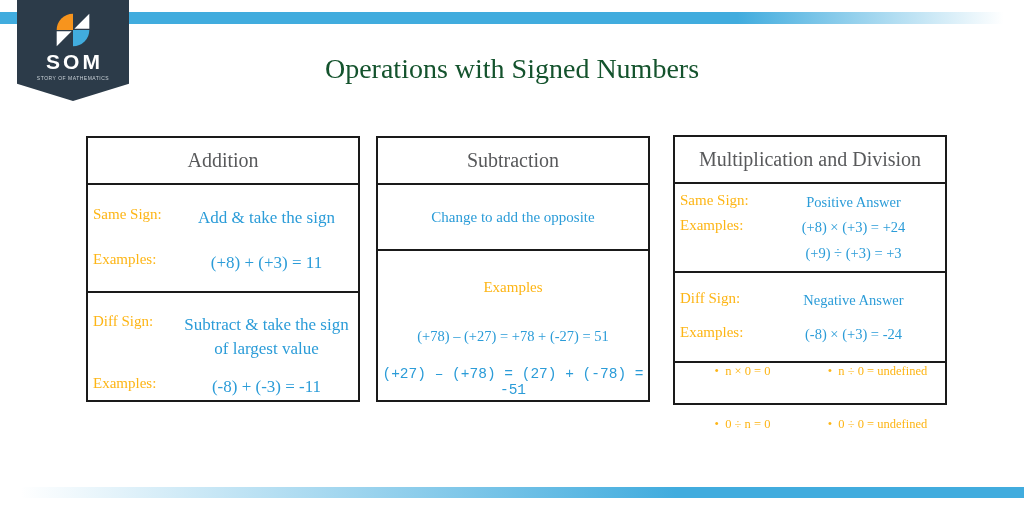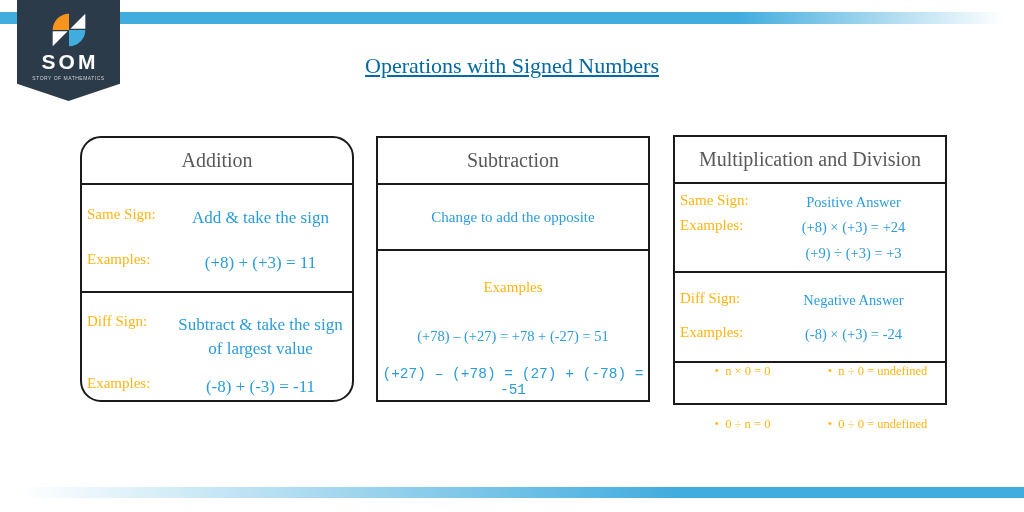--- a/index.html
+++ b/index.html
@@ -19,21 +19,21 @@
   }
   .bottom-bar {
     position: absolute; left: 0; top: 487px;
     width: 1024px; height: 11px;
     background: linear-gradient(to right, rgba(255,255,255,0) 2%, #41ACDE 66%, #41ACDE 100%);
   }
 
   
   .logo-banner {
     position: absolute; left: 17px; top: 0;
-    width: 103px; height: 101px;
+    width: 112px; height: 101px;
     background: #2C3B49;
     clip-path: polygon(0 0, 100% 0, 100% 83%, 50% 100%, 0 83%);
     z-index: 3;
     display: flex; flex-direction: column; align-items: center;
     font-family: "Liberation Sans", sans-serif;
   }
   .logo-pinwheel { margin-top: 13px; width: 34px; height: 34px; }
   .logo-acronym {
     color: #ffffff; font-weight: bold;
     font-size: 21px; letter-spacing: 3px;
@@ -41,33 +41,33 @@
   }
   .logo-tagline {
     color: #c9d1d7; font-size: 5px; letter-spacing: 0.5px;
     margin-top: 3px; white-space: nowrap;
   }
 
   
   .page-title {
     position: absolute; top: 53px; left: 0;
     width: 1024px; text-align: center;
-    font-size: 22px; color: #0369a1; text-decoration: underline;
+    font-size: 28px; color: #14532d;
   }
 
   
   .tbox {
     position: absolute; top: 136px;
     width: 274px; height: 266px;
     border: 2px solid #1a1a1a;
     background: #ffffff;
     box-sizing: border-box;
     display: flex; flex-direction: column;
   }
-  #box-addition    { left: 80px; border-radius: 21px;  }
+  #box-addition    { left: 86px;  }
   #box-subtraction { left: 376px; }
   #box-multdiv     { left: 673px; top: 135px; height: 270px; }
 
   .box-header {
     height: 45px; flex: none;
     border-bottom: 2px solid #1a1a1a;
     display: flex; align-items: center; justify-content: center;
     font-size: 20px; color: #58595B;
     box-sizing: content-box;
   }

